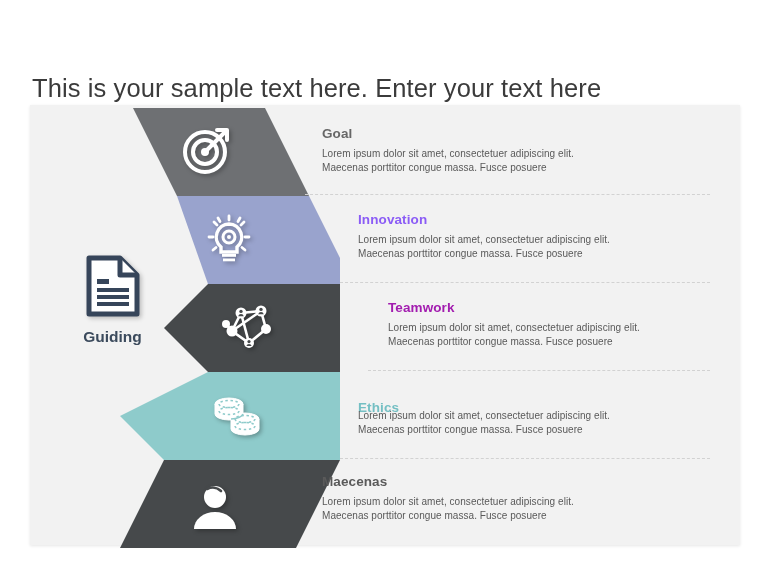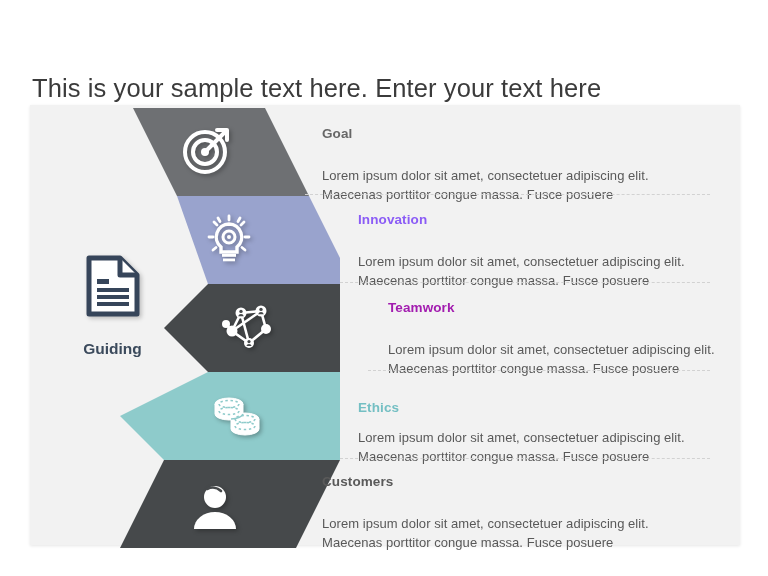--- a/index.html
+++ b/index.html
@@ -59,21 +59,21 @@
   }
   #doc-icon-wrap {
     width: 100%;
     height: 62px;
     display: flex;
     align-items: center;
     justify-content: center;
     filter: drop-shadow(2px 2px 2px rgba(0,0,0,0.22));
   }
   #guiding-label {
-    margin-top: 21px;
+    margin-top: 9px;
     font-size: 15.5px;
     font-weight: bold;
     color: #3b4a5c;
     line-height: 1.42;
   }
 
   
   #chevron-stack {
     position: absolute;
     left: 110px;
@@ -113,26 +113,25 @@
   }
   .row-head {
     position: absolute;
     font-size: 13.5px;
     font-weight: bold;
     letter-spacing: 0.1px;
     color: #676767;
   }
   .row-body {
     position: absolute;
-    font-size: 13px;
+    font-size: 10px;
     color: #595959;
     line-height: 1.44;
     white-space: pre-line;
     letter-spacing: 0.05px;
-    margin-top: 20px;
   }
   .sep {
     position: absolute;
     height: 0;
     border-top: 1px dashed #d2d2d2;
   }
 </style>
 </head>
 <body>
 
@@ -301,18 +300,18 @@
   </div>
 
   <div class="row" style="top:372px;">
     <div class="row-head" style="left: 358px; top: 28px; color: rgb(116, 191, 195);">Ethics</div>
     <div class="row-body" style="left: 358px; top: 37px; color: rgb(89, 89, 89);">Lorem ipsum dolor sit amet, consectetuer adipiscing elit.
 Maecenas porttitor congue massa. Fusce posuere</div>
     <div class="sep" style="left: 340px; top: 86px; width: 370px; border-top-color: rgb(210, 210, 210);"></div>
   </div>
 
   <div class="row" style="top:460px;">
-    <div class="row-head" style="left: 322px; top: 14px; color: rgb(90, 90, 90);">Customers</div>
+    <div class="row-head" style="left: 322px; top: 14px; color: rgb(90, 90, 90);">Maecenas</div>
     <div class="row-body" style="left: 322px; top: 35px; color: rgb(89, 89, 89);">Lorem ipsum dolor sit amet, consectetuer adipiscing elit.
 Maecenas porttitor congue massa. Fusce posuere</div>
   </div>
 
 </div>
 
 </body></html>

